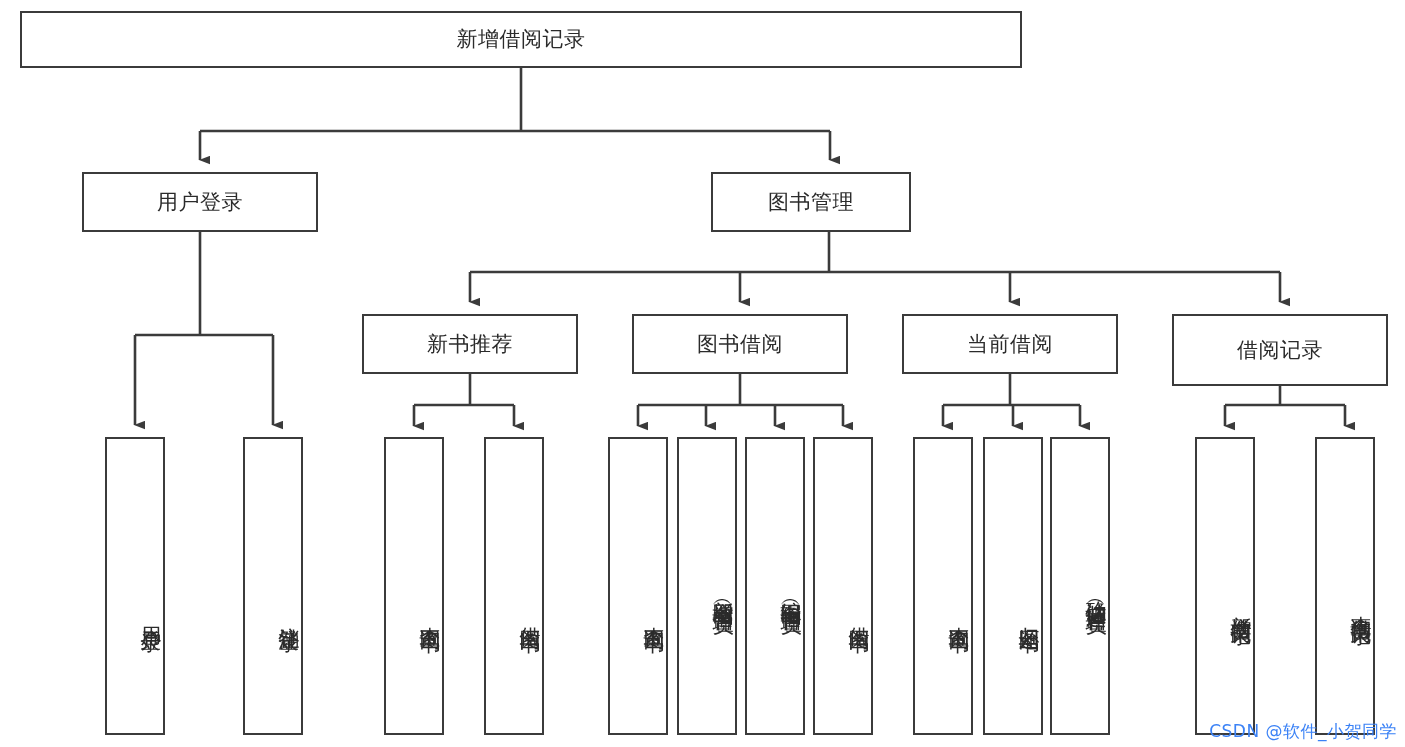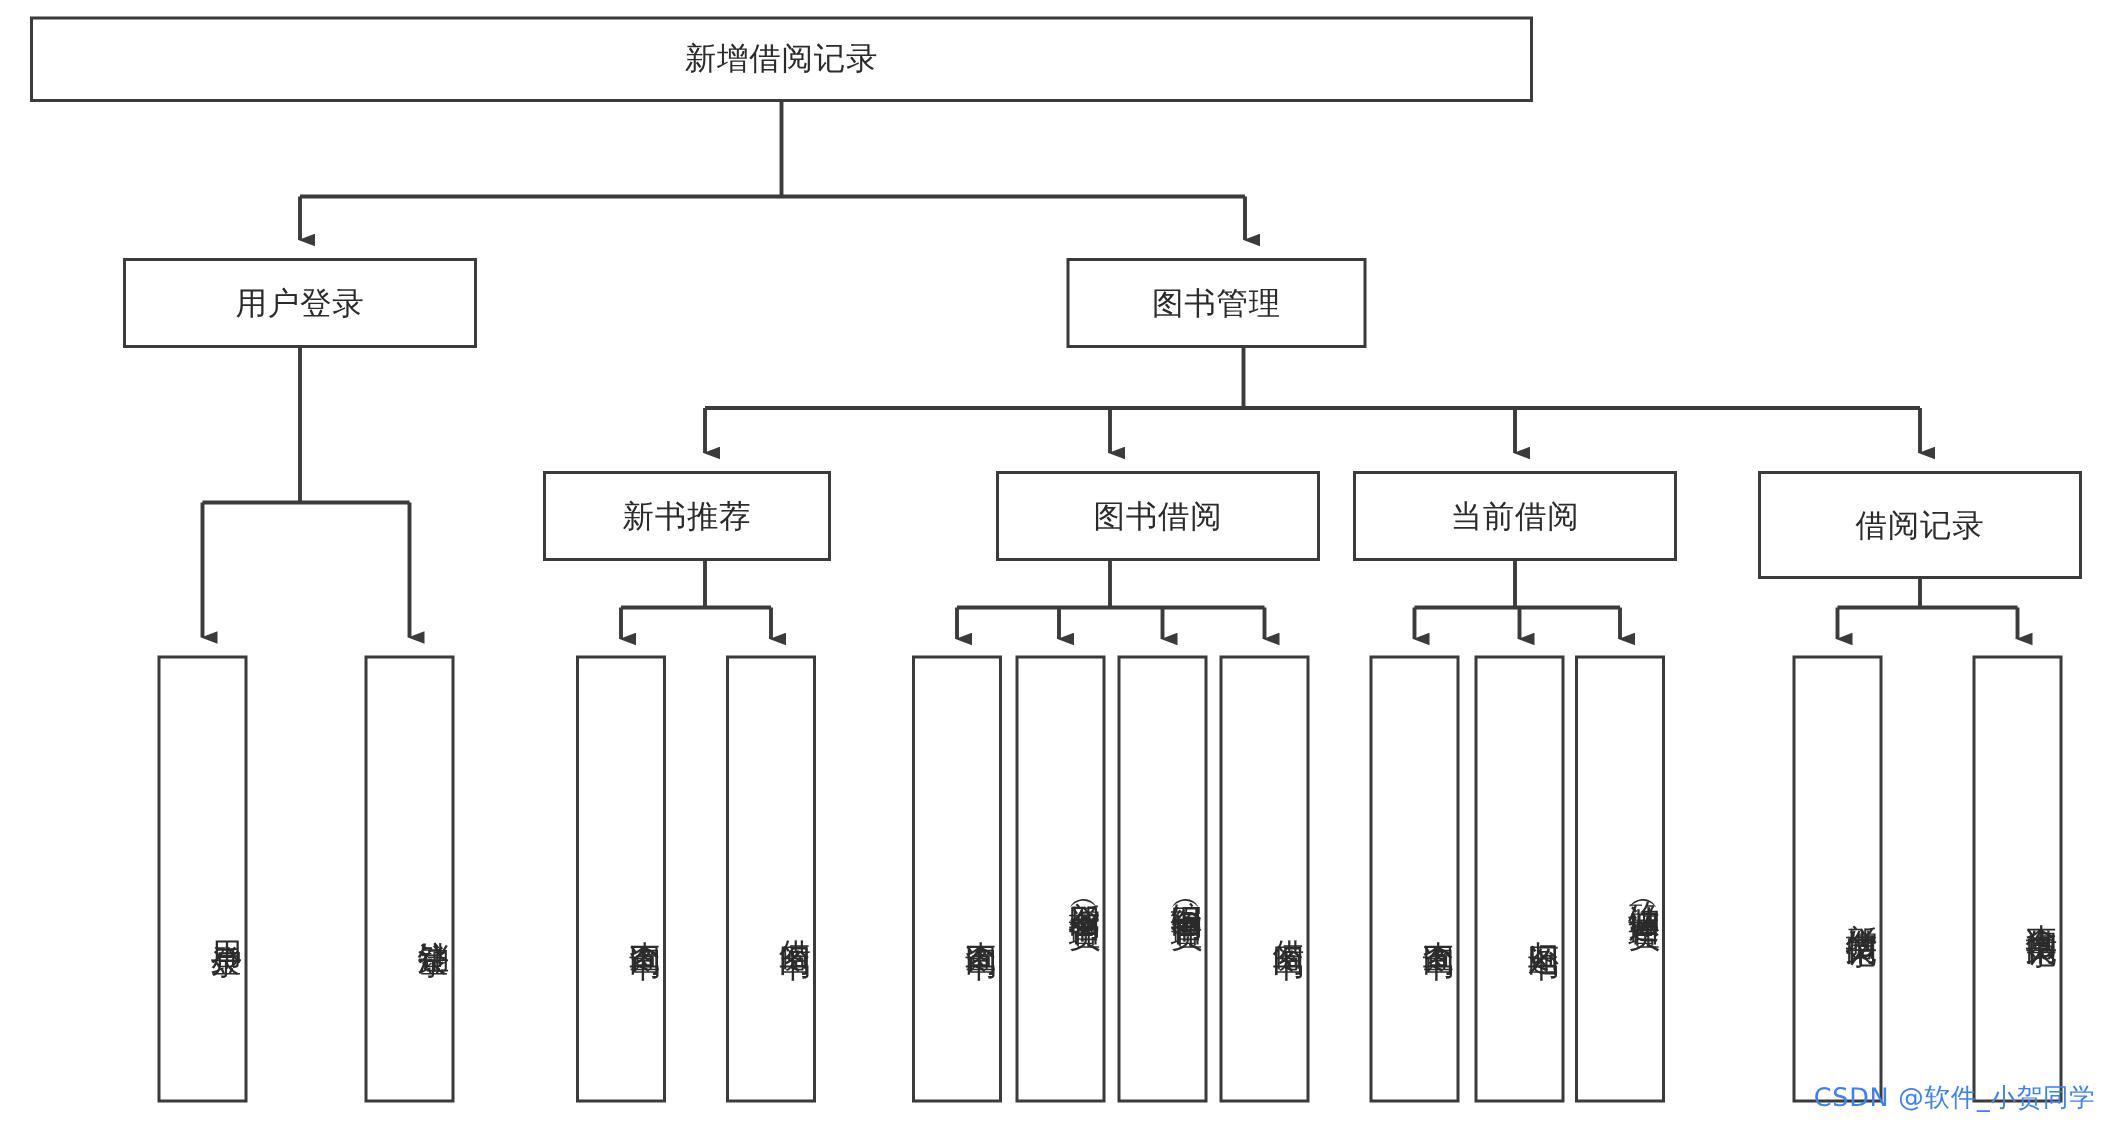--- a/index.html
+++ b/index.html
@@ -126,24 +126,24 @@
     <span>新增借阅记录</span>
   </div>
 
   <div class="node horiz" style="left:82px; top:172px; width:236px; height:60px;">
     <span>用户登录</span>
   </div>
   <div class="node horiz" style="left:711px; top:172px; width:200px; height:60px;">
     <span>图书管理</span>
   </div>
 
-  <div class="node horiz" style="left:362px; top:314px; width:192px; height:60px;">
+  <div class="node horiz" style="left:362px; top:314px; width:216px; height:60px;">
     <span>新书推荐</span>
   </div>
-  <div class="node horiz" style="left:632px; top:314px; width:216px; height:60px;margin-left:32px;">
+  <div class="node horiz" style="left:632px; top:314px; width:216px; height:60px;">
     <span>图书借阅</span>
   </div>
   <div class="node horiz" style="left:902px; top:314px; width:216px; height:60px;">
     <span>当前借阅</span>
   </div>
   <div class="node horiz" style="left:1172px; top:314px; width:216px; height:72px;">
     <span>借阅记录</span>
   </div>
 
   <div class="node vert pad-small" style="left:105px; top:437px; width:60px; height:298px;">

